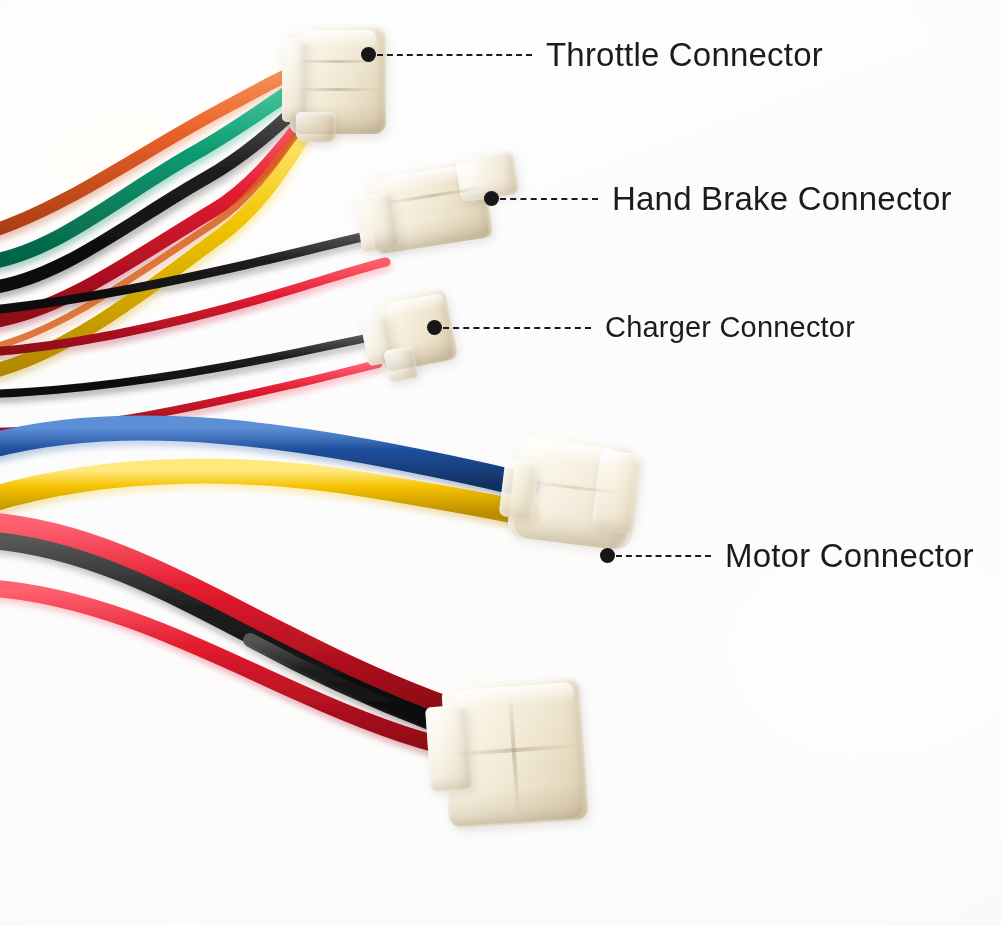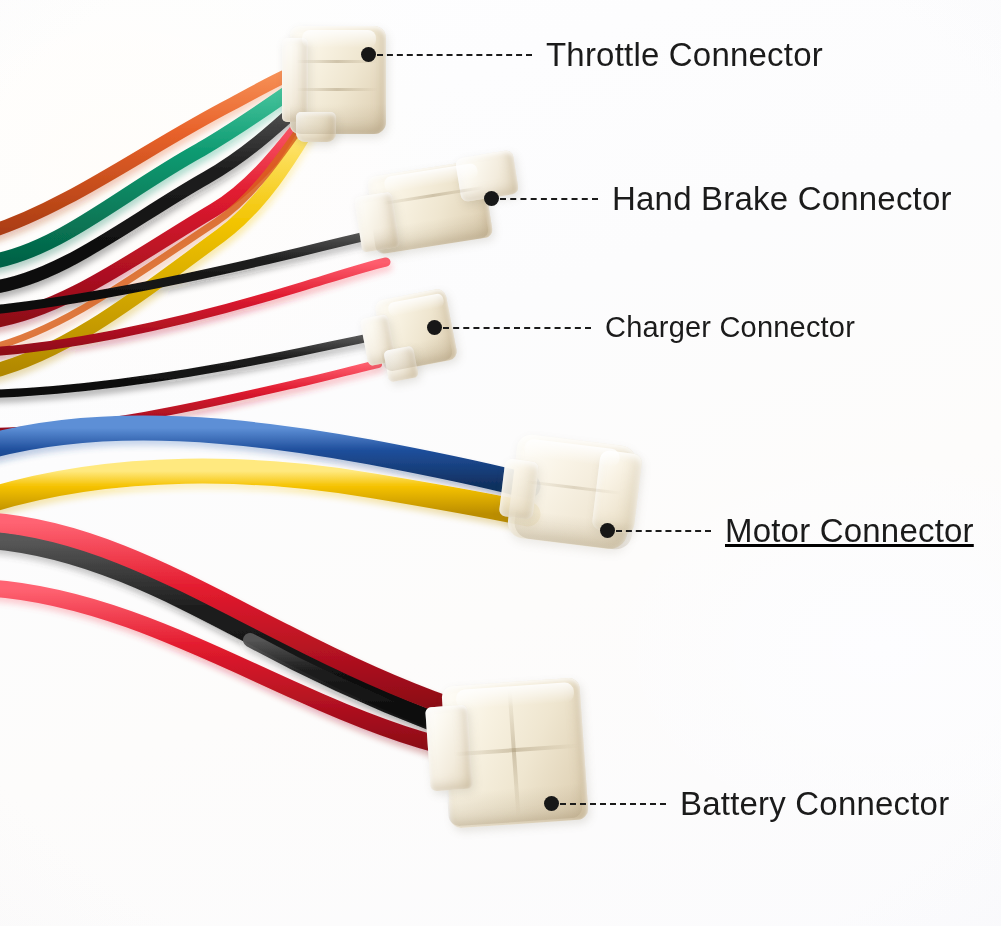--- a/index.html
+++ b/index.html
@@ -241,25 +241,20 @@
     <span class="dash" style="width:98px;"></span>
     <span class="cap" style="font-size:33px;">Hand Brake Connector</span>
   </div>
 
   <div class="callout" style="left:427px;top:313px;">
     <span class="dot"></span>
     <span class="dash" style="width:148px;"></span>
     <span class="cap" style="font-size:29px;">Charger Connector</span>
   </div>
 
-  <div class="callout" style="left:600px;top:514px;text-decoration:underline;">
+  <div class="callout" style="left:600px;top:539px;">
     <span class="dot"></span>
     <span class="dash" style="width:95px;"></span>
     <span class="cap" style="font-size:33px;">Motor Connector</span>
   </div>
 
-  <div class="callout" style="left:544px;top:787px;">
-    <span class="dot"></span>
-    <span class="dash" style="width:106px;"></span>
-    <span class="cap" style="font-size:33px;">Battery Connector</span>
-  </div>
 
 </div>
 
 </body></html>

